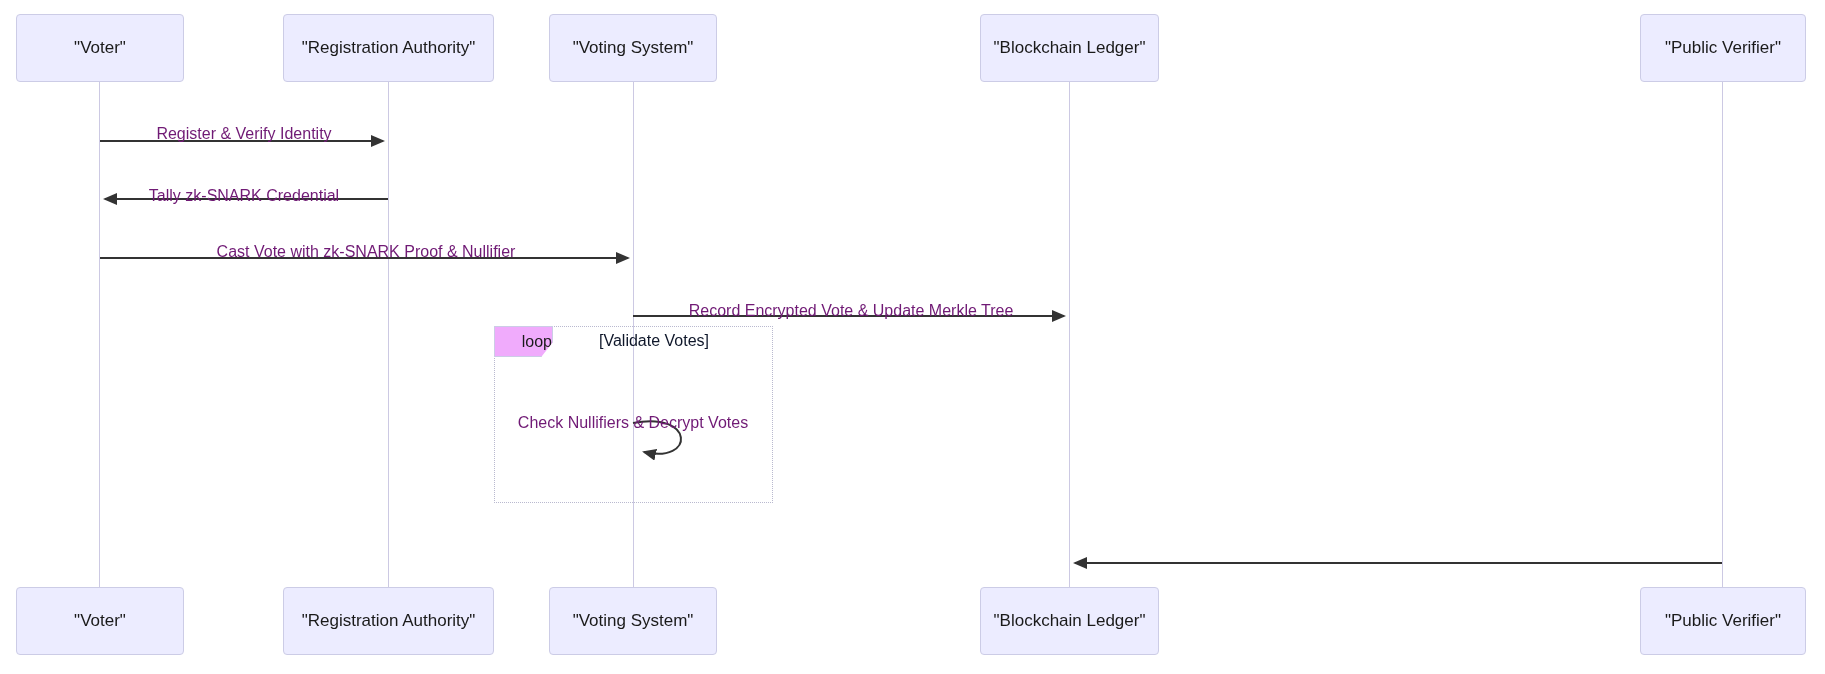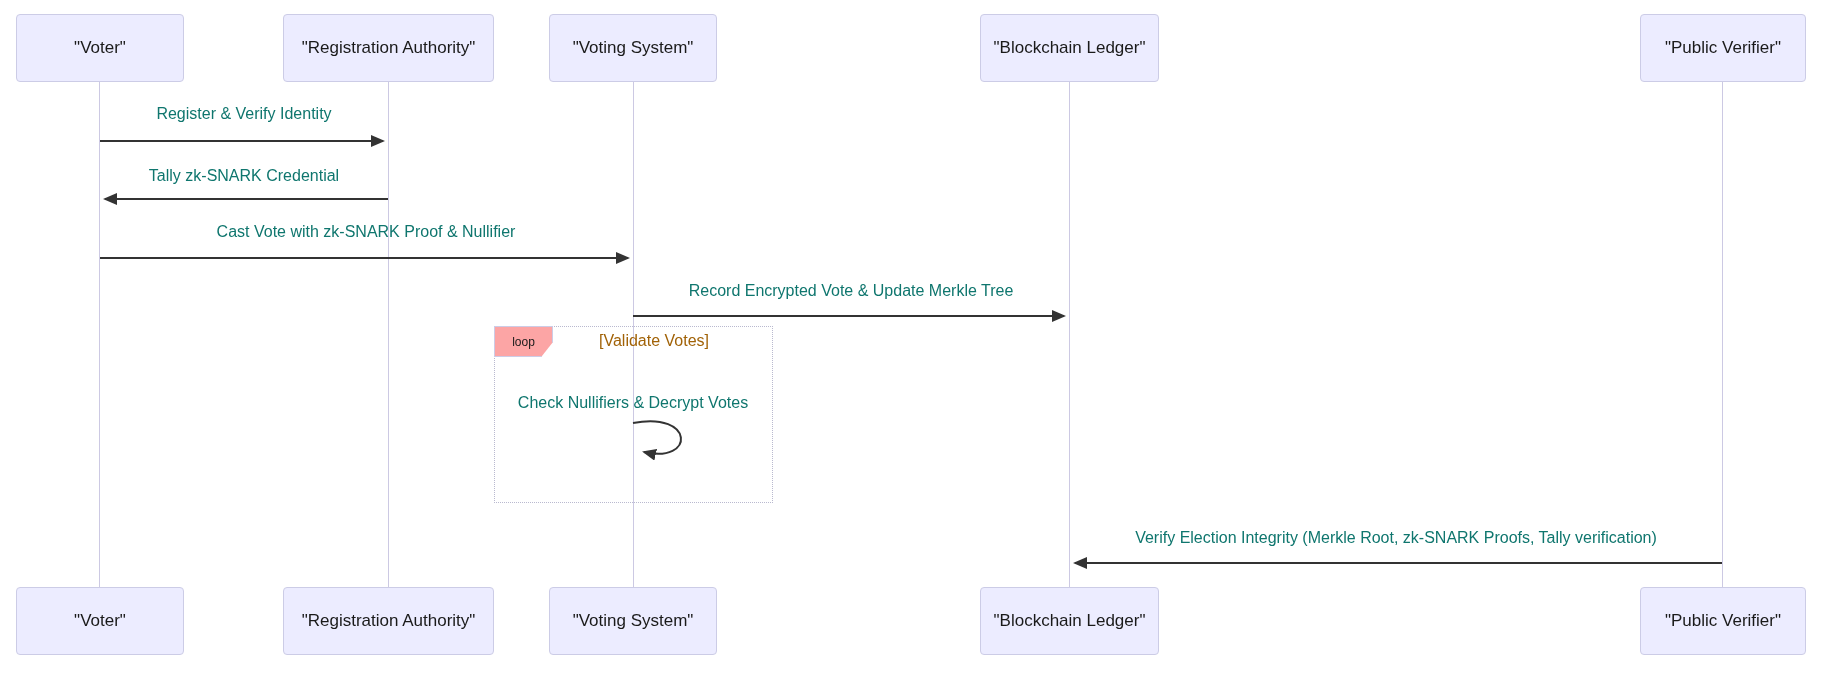--- a/index.html
+++ b/index.html
@@ -36,23 +36,24 @@
     font-size: 17px;
     color: #1a1a1a;
     white-space: nowrap;
   }
   .actor-box.top { top: 14px; }
   .actor-box.bottom { top: 587px; }
   .msg-label {
     position: absolute;
     transform: translateX(-50%);
     font-size: 16px;
-    color: #0f766e;
+    color: #701a75;
     white-space: nowrap;
     line-height: 20px;
+    margin-top: 20px;
   }
   .arrows-layer {
     position: absolute;
     left: 0;
     top: 0;
     width: 1825px;
     height: 674px;
     pointer-events: none;
   }
   .loop-frame {
@@ -64,36 +65,36 @@
     box-sizing: border-box;
     border: 1px dotted #b9b9cf;
   }
   .loop-tab {
     position: absolute;
     left: 494px;
     top: 326px;
     width: 59px;
     height: 31px;
     box-sizing: border-box;
-    background: #fca5a5;
+    background: #f0abfc;
     border: 1px solid #cccce6;
     clip-path: polygon(0 0, 100% 0, 100% 52%, 80% 100%, 0 100%);
     display: flex;
     align-items: center;
-    justify-content: center;
-    font-size: 12px;
+    justify-content: flex-end;
+    font-size: 16px;
     color: #1a1a1a;
   }
   .loop-condition {
     position: absolute;
     left: 654px;
     top: 332px;
     transform: translateX(-50%);
     font-size: 16px;
-    color: #a16207;
+    color: #0f172a;
     white-space: nowrap;
   }
 </style>
 </head>
 <body>
 
 <div class="stage">
 
   <div class="lifeline" style="left:99px"></div>
   <div class="lifeline" style="left:388px"></div>
@@ -114,21 +115,20 @@
     <path d="M100,258 L628,258" stroke="#333333" stroke-width="2" fill="none" marker-end="url(#arrowhead)"></path>
     <path d="M633,316 L1064,316" stroke="#333333" stroke-width="2" fill="none" marker-end="url(#arrowhead)"></path>
     <path d="M633,423 C695,411 695,464 644,452" stroke="#333333" stroke-width="2" fill="none" marker-end="url(#arrowhead)"></path>
     <path d="M1722,563 L1075,563" stroke="#333333" stroke-width="2" fill="none" marker-end="url(#arrowhead)"></path>
   </svg>
 
   <div class="msg-label" style="left:244px; top:104px">Register &amp; Verify Identity</div>
   <div class="msg-label" style="left:244px; top:166px">Tally zk-SNARK Credential</div>
   <div class="msg-label" style="left:851px; top:281px">Record Encrypted Vote &amp; Update Merkle Tree</div>
   <div class="msg-label" style="left:366px; top:222px">Cast Vote with zk-SNARK Proof &amp; Nullifier</div>
-  <div class="msg-label" style="left:1396px; top:528px">Verify Election Integrity (Merkle Root, zk-SNARK Proofs, Tally verification)</div>
 
   <div class="loop-tab">
     <span>loop</span>
   </div>
   <div class="loop-condition">[Validate Votes]</div>
 
   <div class="msg-label" style="left:633px; top:393px">Check Nullifiers &amp; Decrypt Votes</div>
 
   <div class="actor-box top" style="left:16px; width:168px">
     <span>"Voter"</span>

